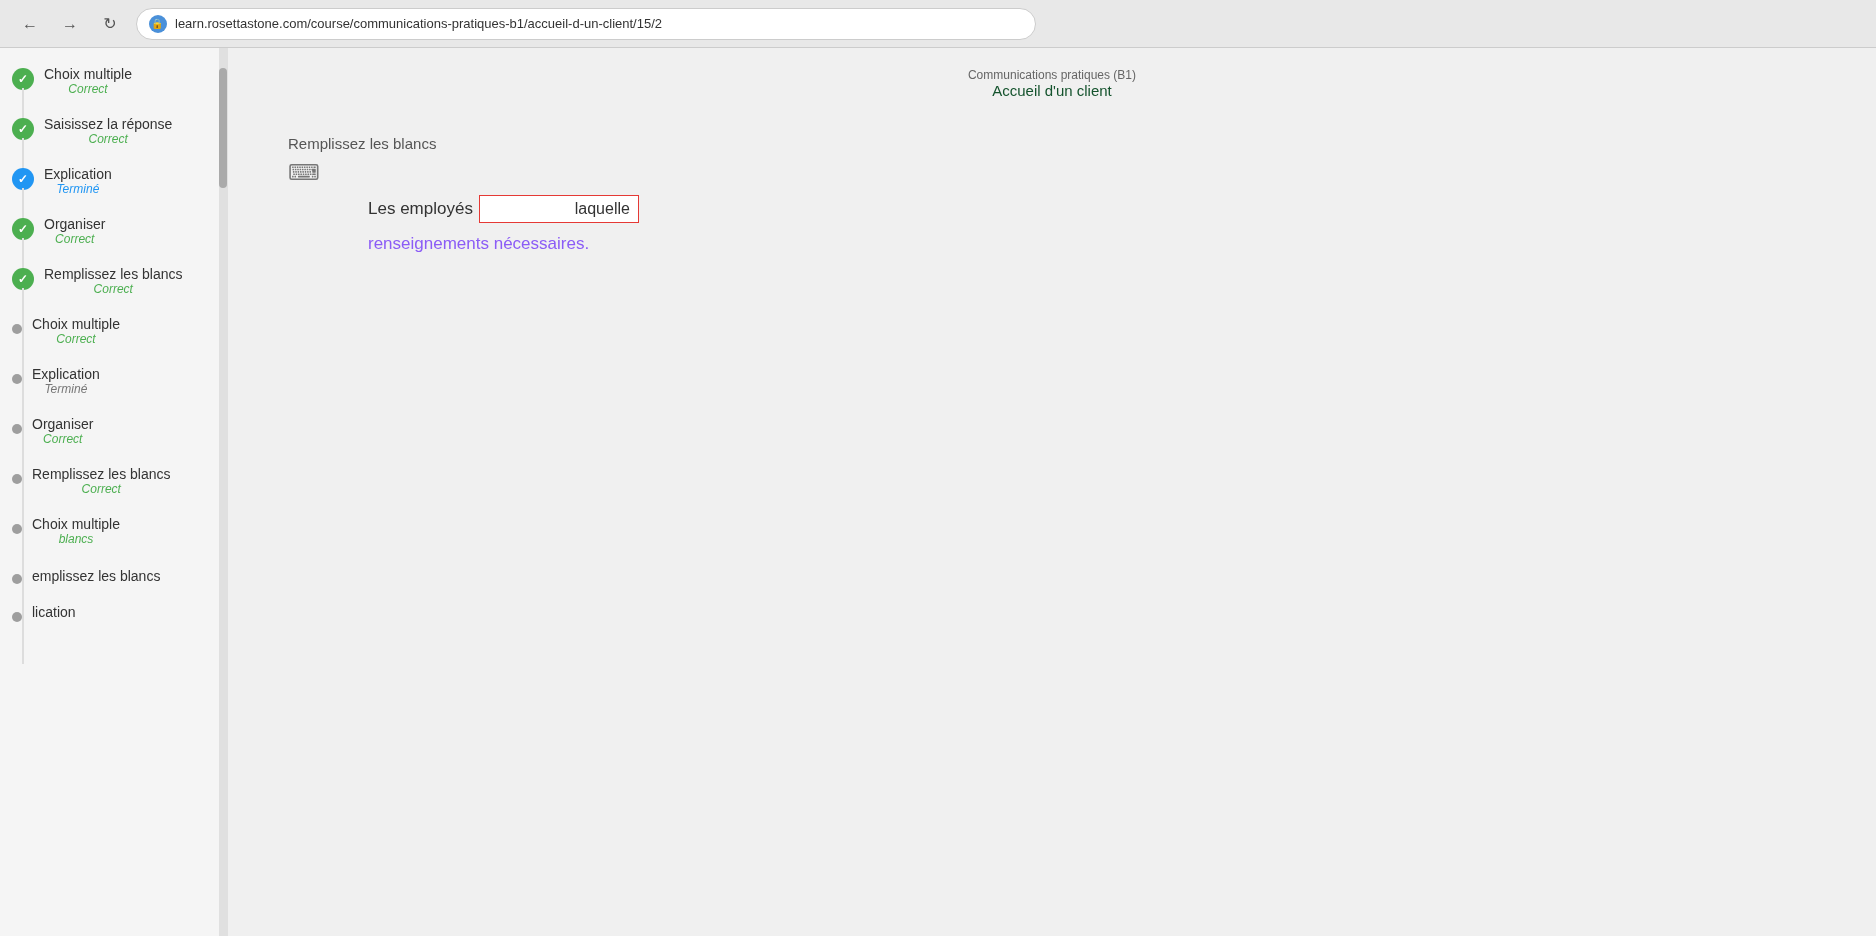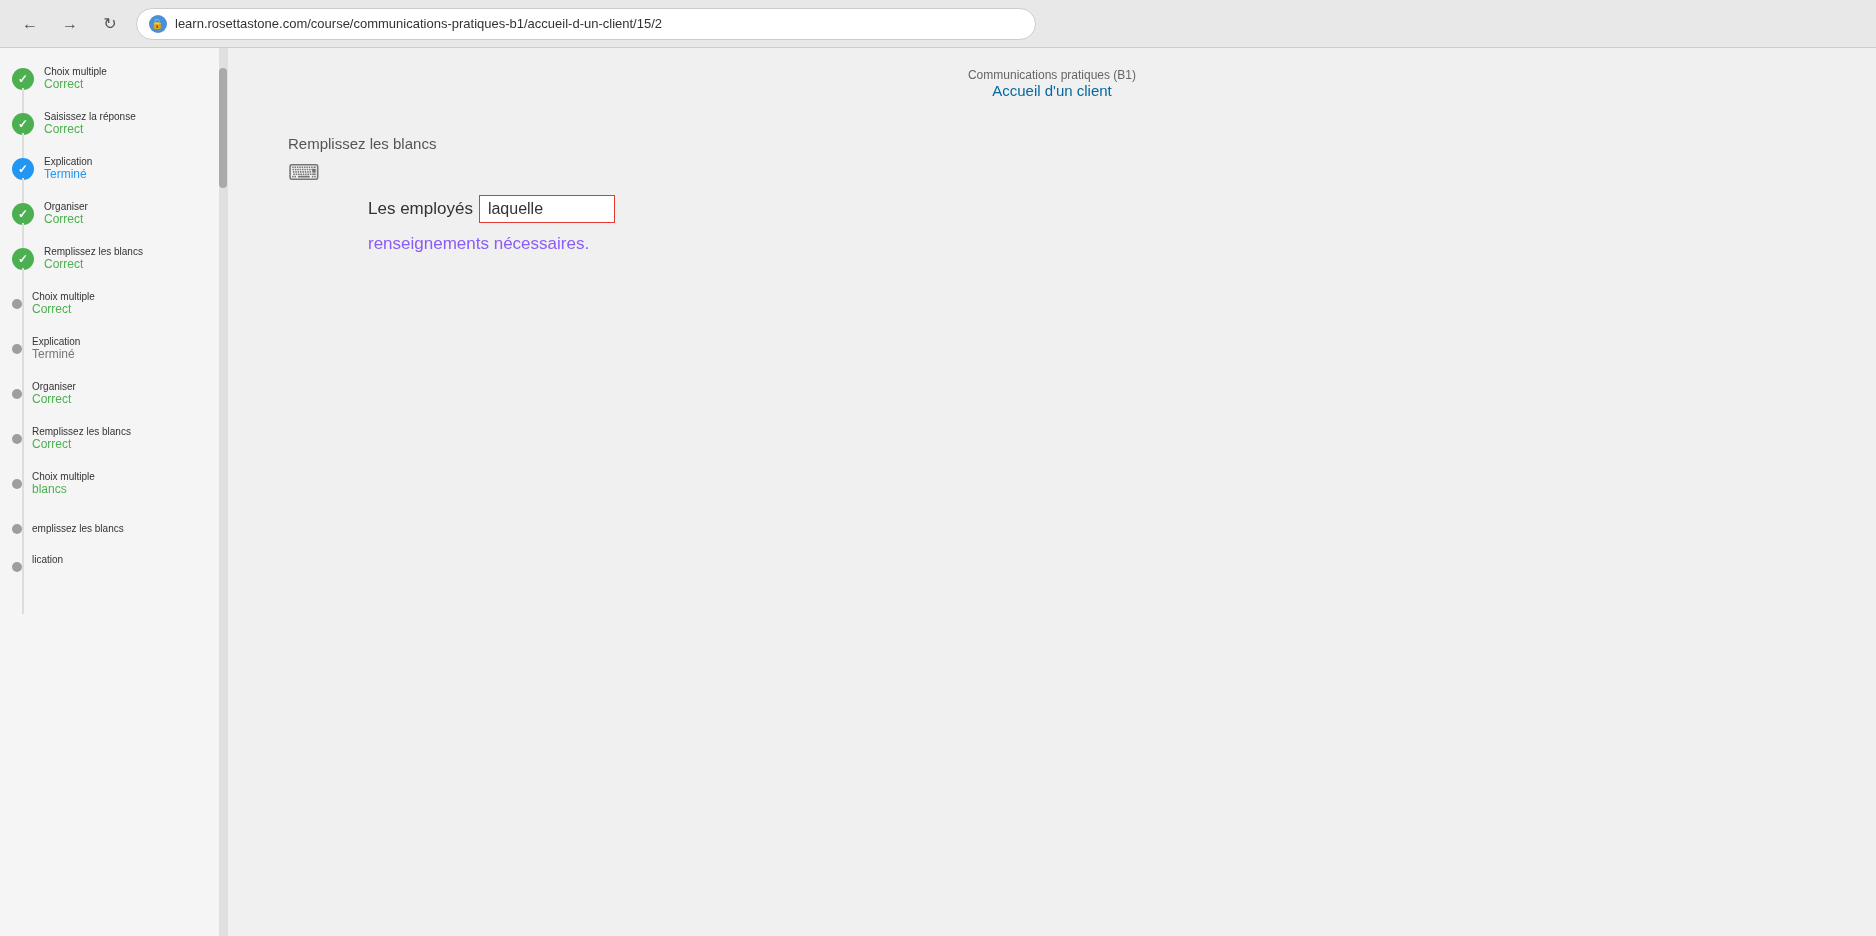--- a/index.html
+++ b/index.html
@@ -123,27 +123,29 @@
       color: white;
       font-size: 12px;
       font-weight: bold;
     }
 
     .sidebar-item-text {
       display: flex;
       flex-direction: column;
     }
     .sidebar-item-title {
-      font-size: 10px;
+      font-size: 14px;
       color: #333;
       font-weight: 500;
     }
     .sidebar-item-subtitle {
       font-size: 12px;
       color: #777;
+      font-style: italic;
+      text-align: center;
     }
     .sidebar-item-subtitle.green { color: #4caf50; }
 
     
     .sidebar-item::before {
       content: '';
       position: absolute;
       left: 22px;
       top: 32px;
       width: 2px;
@@ -168,21 +170,21 @@
       color: #555;
     }
     .content-header .course-title {
       font-size: 12px;
       font-weight: 400;
       color: #666;
     }
     .content-header .lesson-title {
       font-size: 15px;
       font-weight: 400;
-      color: #0369a1;
+      color: #14532d;
     }
 
     
     .exercise-area {
       padding: 24px 60px;
     }
     .exercise-label {
       font-size: 15px;
       color: #555;
       margin-bottom: 8px;
@@ -207,23 +209,24 @@
       flex-wrap: wrap;
       align-items: center;
       gap: 6px;
       font-size: 17px;
     }
     .blank-input {
       border: 1.5px solid #e53935;
       background: white;
       padding: 4px 8px;
       font-size: 16px;
-      width: 136px;
+      width: 160px;
       outline: none;
       color: #333;
+      text-align: right;
     }
     .sentence-line2 {
       margin-top: 4px;
       font-size: 17px;
       color: #8b5cf6;
     }
   </style>
 </head>
 <body>
 

